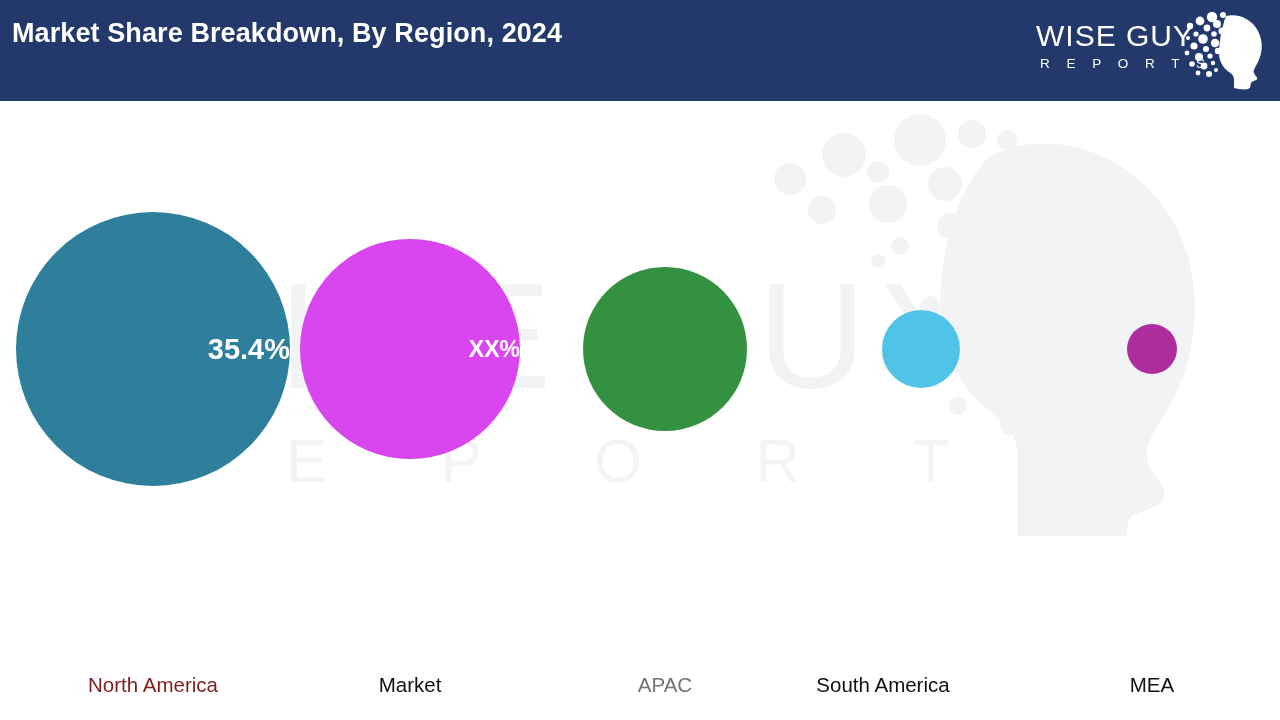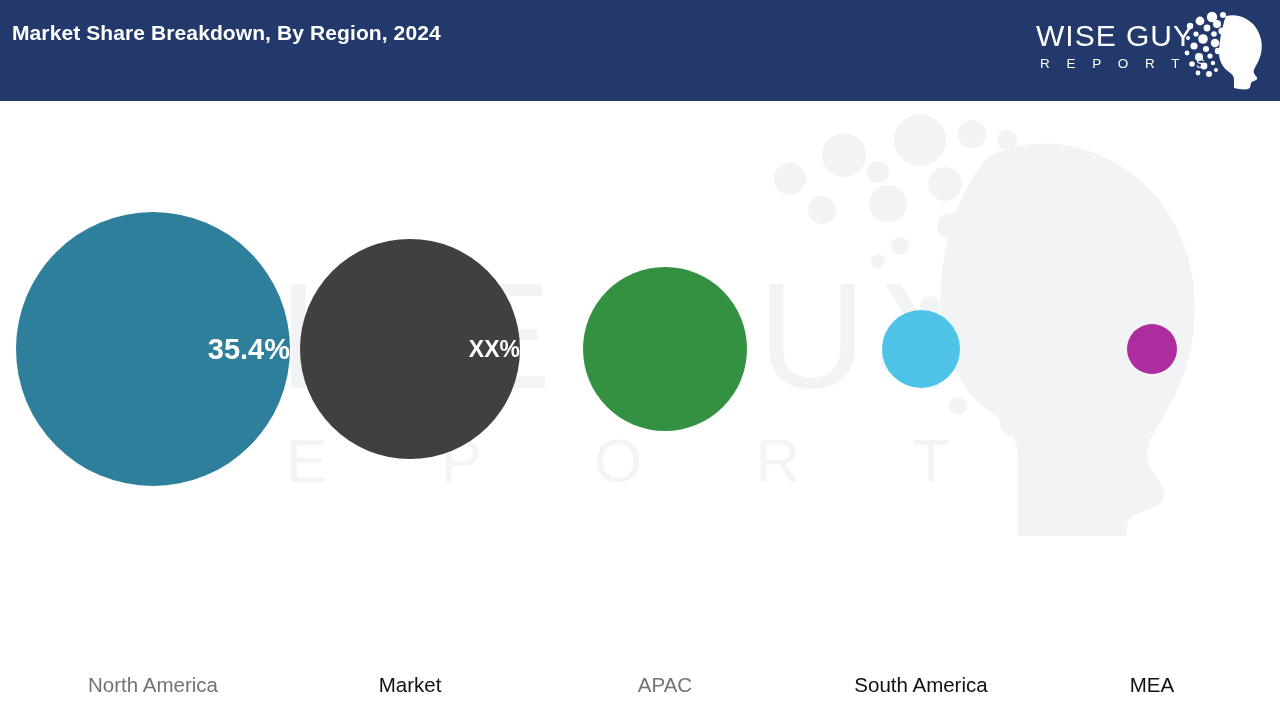--- a/index.html
+++ b/index.html
@@ -27,21 +27,21 @@
     left: 0; top: 0;
     width: 1280px;
     height: 101px;
     background: #23386B;
     overflow: hidden;
   }
   #header-title {
     position: absolute;
     left: 12px;
     top: 13px;
-    font-size: 21px;
+    font-size: 27px;
     font-weight: bold;
     color: #ffffff;
     letter-spacing: 0.1px;
     white-space: nowrap;
     line-height: 40px;
   }
   
   #logo {
     position: absolute;
     right: 14px;
@@ -252,30 +252,30 @@
           <circle cx="252" cy="318" r="12"></circle>
           <circle cx="276" cy="332" r="9"></circle>
         </g>
       </svg>
     </div>
 
     <div id="bubbles">
         <div class="bubble" style="width: 274px; height: 274px; left: 16px; top: 111px; background: rgb(46, 127, 155);">
           <span class="bubble-label" style="font-size: 29px;">35.4%</span>
         </div>
-        <div class="bubble" style="width: 220px; height: 220px; left: 300px; top: 138px; background: #404040;">
+        <div class="bubble" style="width: 220px; height: 220px; left: 300px; top: 138px; background: #d946ef;">
           <span class="bubble-label" style="font-size: 23px;">XX%</span>
         </div>
         <div class="bubble" style="width: 164px; height: 164px; left: 583px; top: 166px; background: rgb(52, 145, 65);"></div>
         <div class="bubble" style="width: 78px; height: 78px; left: 882px; top: 209px; background: rgb(79, 195, 232);"></div>
         <div class="bubble" style="width: 50px; height: 50px; left: 1127px; top: 223px; background: rgb(173, 44, 158);"></div>
       </div>
 
     <div id="cat-labels">
-        <div class="cat-label" style="top: 572px; left: 3px; width: 300px; color: #737373;">North America</div>
+        <div class="cat-label" style="top: 572px; left: 3px; width: 300px; color: #7f1d1d;">North America</div>
         <div class="cat-label" style="top: 572px; left: 260px; width: 300px; color: rgb(17, 17, 17);">Market</div>
         <div class="cat-label" style="top: 572px; left: 515px; width: 300px; color: #737373;">APAC</div>
-        <div class="cat-label" style="top: 572px; left: 771px; width: 300px; color: rgb(17, 17, 17);">South America</div>
+        <div class="cat-label" style="top: 572px; left: 733px; width: 300px; color: rgb(17, 17, 17);">South America</div>
         <div class="cat-label" style="top: 572px; left: 1002px; width: 300px; color: rgb(17, 17, 17);">MEA</div>
       </div>
 
   </div>
 </div>
 
 </body></html>

